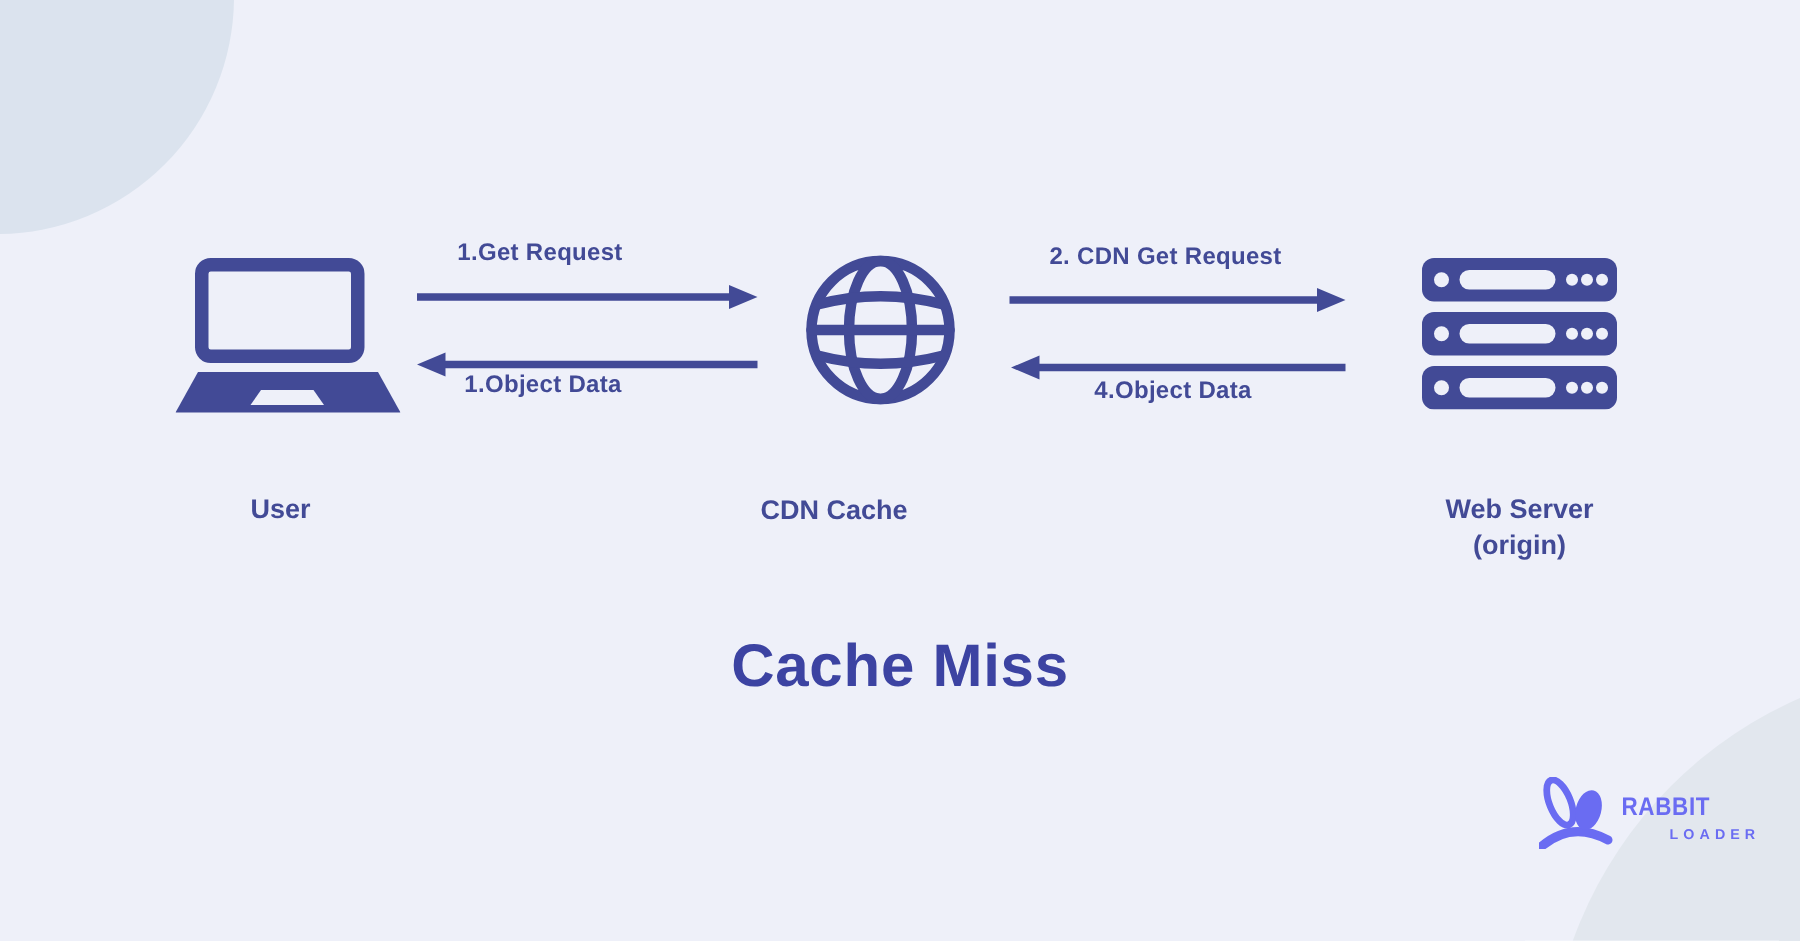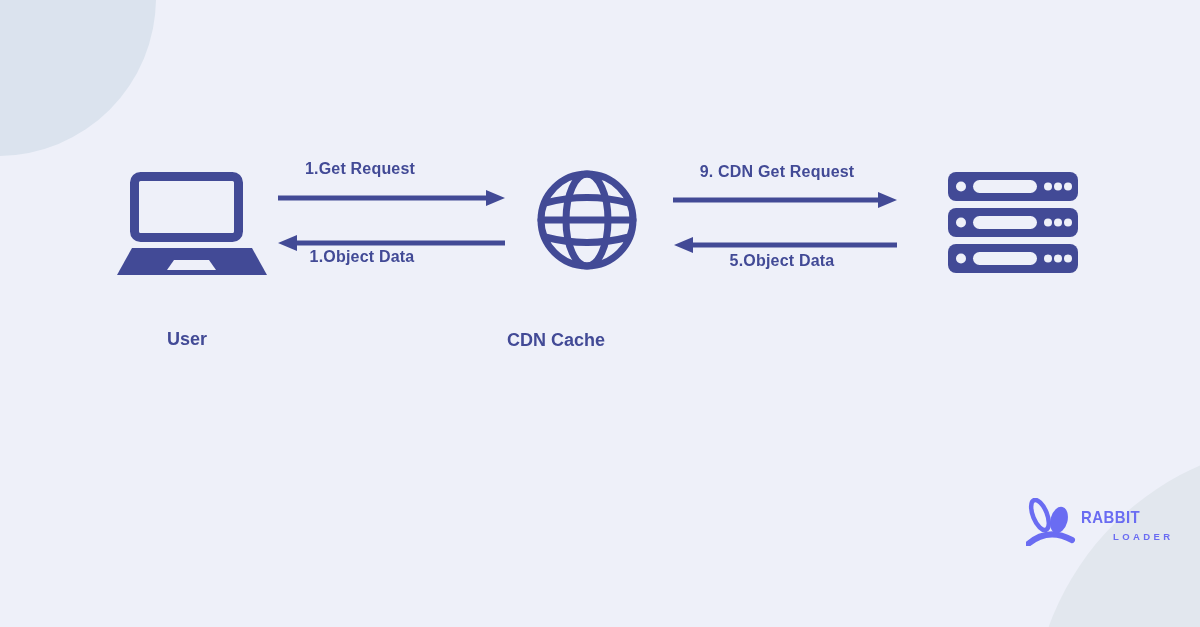--- a/index.html
+++ b/index.html
@@ -70,21 +70,21 @@
     left: 0; right: 0;
     top: 422px;
     text-align: center;
     color: var(--title);
     font-size: 40px;
     font-weight: 700;
     letter-spacing: 0.5px;
   }
   .logo {
     position: absolute;
-    left: 1026px; top: 498px;
+    left: 1026px; top: 518px;
     display: flex;
     align-items: flex-start;
     gap: 3px;
   }
   .logo-text { padding-top: 10px; color: var(--logo); }
   .logo-line1 {
     font-size: 17px;
     font-weight: 800;
     letter-spacing: 0.5px;
     transform: scaleX(0.88);
@@ -141,45 +141,50 @@
     </g>
     <g transform="translate(0,72)">
       <rect x="0" y="0" width="130" height="29" rx="8" class="fl"></rect>
       <circle cx="13" cy="14.5" r="5" class="cut"></circle>
       <rect x="25" y="8" width="64" height="13" rx="6.5" class="cut"></rect>
       <circle cx="100" cy="14.5" r="4" class="cut"></circle>
       <circle cx="110" cy="14.5" r="4" class="cut"></circle>
       <circle cx="120" cy="14.5" r="4" class="cut"></circle>
     </g>
   </svg>
+  <div class="node-label" style="left:1013px; top:293px;">
+    <span>Web Server</span>
+    <span class="subline">(origin)</span>
+  </div>
 
   <div class="arrow-label" style="left:360px; top:160px;">1.Get Request</div>
   <svg class="arrow" style="left:277px; top:190px;" width="228" height="16" viewBox="0 0 228 16">
     <line x1="1" y1="8" x2="210" y2="8"></line>
     <polygon points="209,0 228,8 209,16"></polygon>
   </svg>
 
   <svg class="arrow" style="left:276px; top:235px;" width="230" height="16" viewBox="0 0 230 16">
     <line x1="20" y1="8" x2="229" y2="8"></line>
     <polygon points="21,0 2,8 21,16"></polygon>
   </svg>
   <div class="arrow-label" style="left:362px; top:248px;">1.Object Data</div>
 
-  <div class="arrow-label" style="left:777px; top:163px;">9. CDN Get Request</div>
+  <div class="arrow-label" style="left:777px; top:163px;">2. CDN Get Request</div>
   <svg class="arrow" style="left:672px; top:192px;" width="225" height="16" viewBox="0 0 225 16">
     <line x1="1" y1="8" x2="207" y2="8"></line>
     <polygon points="206,0 225,8 206,16"></polygon>
   </svg>
 
   <svg class="arrow" style="left:672px; top:237px;" width="226" height="16" viewBox="0 0 226 16">
     <line x1="20" y1="8" x2="225" y2="8"></line>
     <polygon points="21,0 2,8 21,16"></polygon>
   </svg>
-  <div class="arrow-label" style="left:782px; top:252px;">5.Object Data</div>
+  <div class="arrow-label" style="left:782px; top:252px;">4.Object Data</div>
 
+  <div class="diagram-title">Cache Miss</div>
 
   <div class="logo">
     <svg width="52" height="48" viewBox="0 0 52 48">
       <path d="M 2,46 Q 22,29 46,42" class="lg-st" stroke-width="6"></path>
       <ellipse cx="14" cy="17" rx="7" ry="16" transform="rotate(-22 14 17)" class="lg-st" stroke-width="4.5"></ellipse>
       <ellipse cx="33" cy="22" rx="8.5" ry="13.5" transform="rotate(15 33 22)" class="lg-fl"></ellipse>
     </svg>
     <div class="logo-text">
       <div class="logo-line1">RABBIT</div>
       <div class="logo-line2">LOADER</div>

